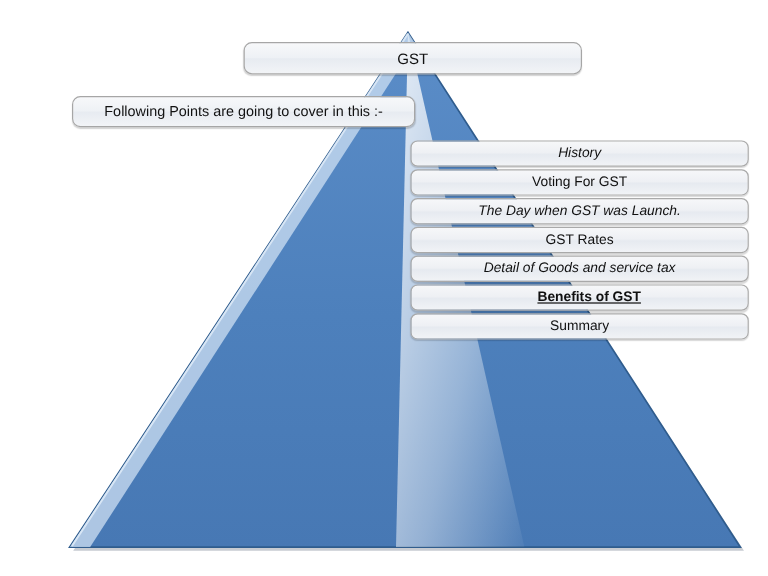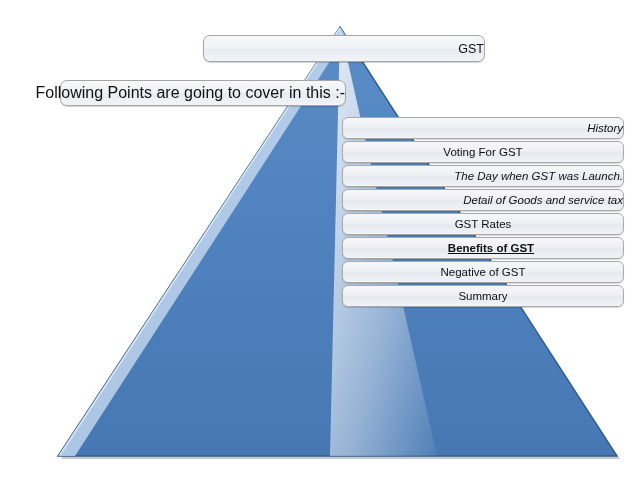--- a/index.html
+++ b/index.html
@@ -34,39 +34,39 @@
   
   .box {
     position: absolute;
     box-sizing: border-box;
     border: 1px solid #a6a6a6;
     border-radius: 7px;
     background: linear-gradient(to bottom, #f7f8fa 0%, #eef1f5 48%, #e7ebf1 52%, #f2f4f7 100%);
     box-shadow: 0 1px 1px rgba(0,0,0,0.18);
     display: flex;
     align-items: center;
-    justify-content: flex-end;
+    justify-content: center;
     text-align: center;
     white-space: nowrap;
   }
 
   .box-title {
     left: 203px;
     top: 35px;
     width: 282px;
     height: 27px;
     font-size: 12.5px;
   }
 
   .box-intro {
     left: 60px;
     top: 80px;
     width: 286px;
     height: 26px;
-    font-size: 16px;
+    font-size: 12px;
   }
 
   
   #item-list {
     position: absolute;
     left: 342px;
     top: 117px;
     width: 282px;
   }
 
@@ -81,21 +81,21 @@
     box-shadow: 0 1px 1px rgba(0,0,0,0.16);
     display: flex;
     align-items: center;
     justify-content: center;
     text-align: center;
     white-space: nowrap;
     font-size: 11.5px;
     color: #101010;
   }
 
-  .item-box.style-italic { font-style: italic; justify-content: flex-end; }
+  .item-box.style-italic { font-style: italic; }
   .item-box.style-bold-underline {
     font-weight: bold;
     text-decoration: underline;
     padding-left: 16px;
   }
 </style>
 </head>
 <body>
 
 <div id="canvas">
@@ -140,30 +140,27 @@
   <div id="item-list">
       <div class="item-box style-italic">
         <span>History</span>
       </div>
       <div class="item-box">
         <span>Voting For GST</span>
       </div>
       <div class="item-box style-italic">
         <span>The Day when GST was Launch.</span>
       </div>
+      <div class="item-box">
+        <span>GST Rates</span>
+      </div>
       <div class="item-box style-italic">
         <span>Detail  of  Goods and service  tax</span>
       </div>
-      <div class="item-box">
-        <span>GST Rates</span>
-      </div>
       <div class="item-box style-bold-underline">
         <span>Benefits of GST</span>
-      </div>
-      <div class="item-box">
-        <span>Negative of GST</span>
       </div>
       <div class="item-box">
         <span>Summary</span>
       </div>
     </div>
 
 </div>
 
 </body></html>

